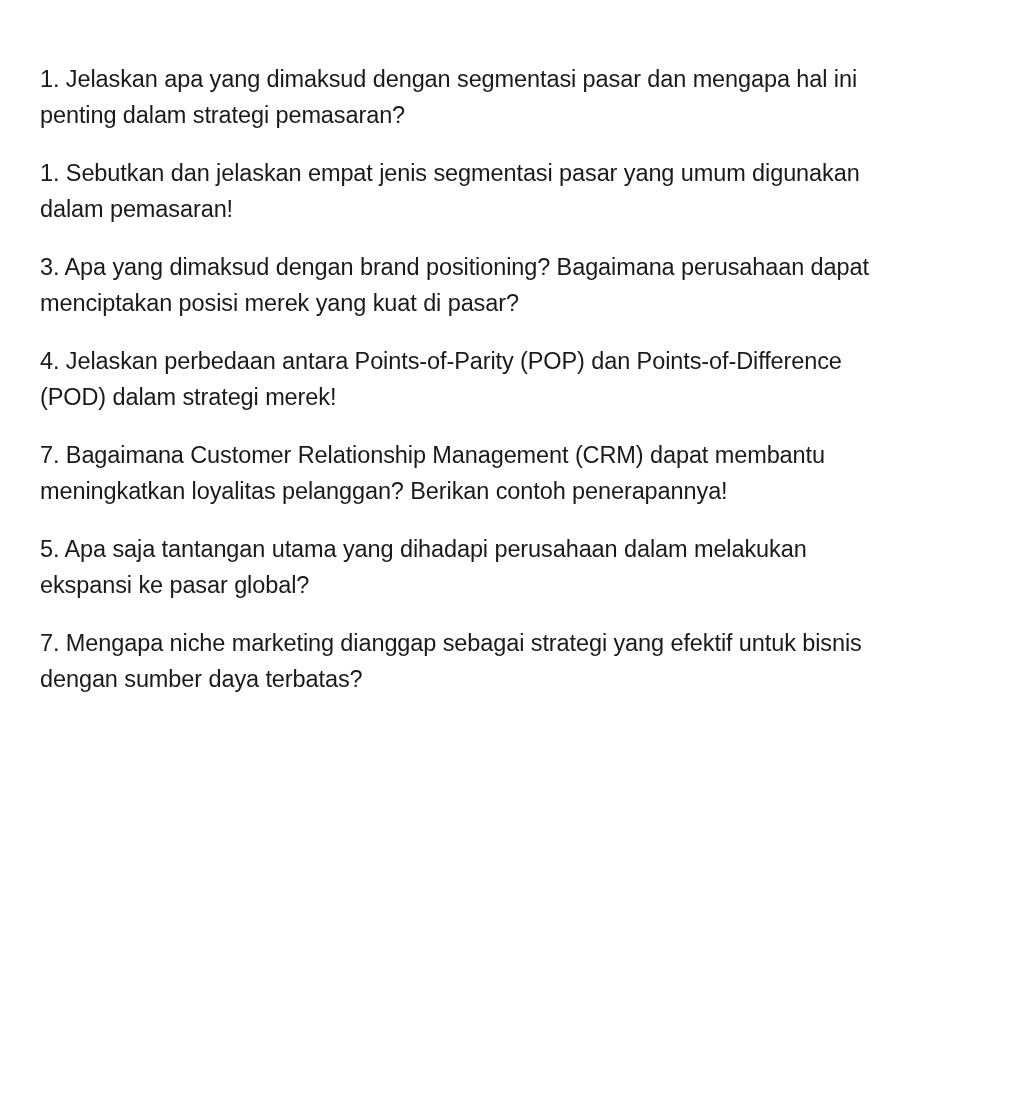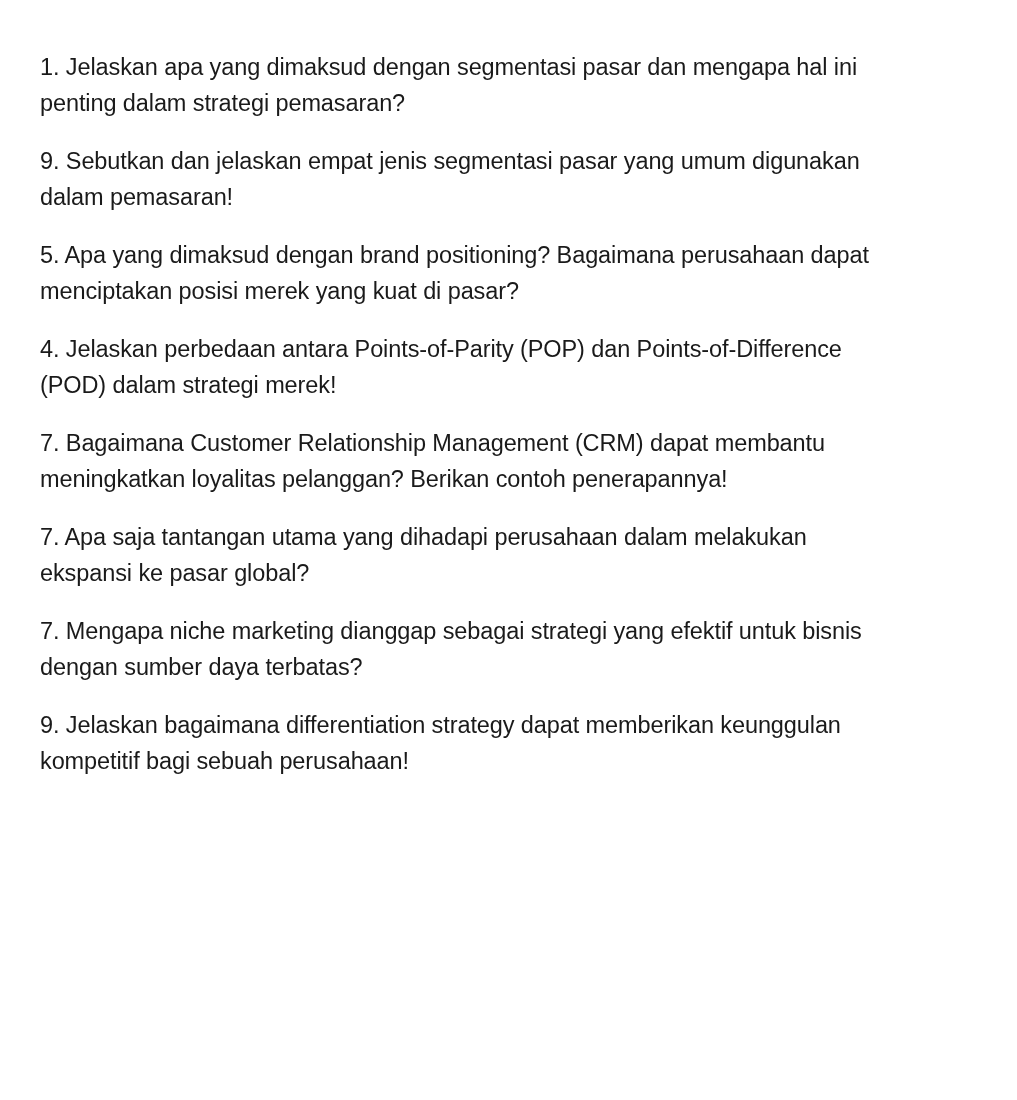--- a/index.html
+++ b/index.html
@@ -4,35 +4,33 @@
 <style>
   html, body { margin: 0; padding: 0; background: #ffffff; }
   body { width: 1017px; height: 1100px; overflow: hidden; }
   .page {
     padding: 49px 10px 0 40px;
     font-family: "Liberation Sans", sans-serif;
     font-size: 23.5px;
     line-height: 36px;
     color: #1a1a1a;
   }
-  .q { margin: 0 0 22px 0; white-space: pre-line; letter-spacing: -0.1px; }
+  .q { margin: 12px 0 22px 0; white-space: pre-line; letter-spacing: -0.1px; }
 </style>
 </head>
 <body>
 
 <div class="page">
   <p class="q">1. Jelaskan apa yang dimaksud dengan segmentasi pasar dan mengapa hal ini
 penting dalam strategi pemasaran?</p>
-  <p class="q">9. Sebutkan dan jelaskan empat jenis segmentasi pasar yang umum digunakan
+  <p class="q">1. Sebutkan dan jelaskan empat jenis segmentasi pasar yang umum digunakan
 dalam pemasaran!</p>
-  <p class="q">5. Apa yang dimaksud dengan brand positioning? Bagaimana perusahaan dapat
+  <p class="q">3. Apa yang dimaksud dengan brand positioning? Bagaimana perusahaan dapat
 menciptakan posisi merek yang kuat di pasar?</p>
   <p class="q">4. Jelaskan perbedaan antara Points-of-Parity (POP) dan Points-of-Difference
 (POD) dalam strategi merek!</p>
   <p class="q">7. Bagaimana Customer Relationship Management (CRM) dapat membantu
 meningkatkan loyalitas pelanggan? Berikan contoh penerapannya!</p>
-  <p class="q">7. Apa saja tantangan utama yang dihadapi perusahaan dalam melakukan
+  <p class="q">5. Apa saja tantangan utama yang dihadapi perusahaan dalam melakukan
 ekspansi ke pasar global?</p>
   <p class="q">7. Mengapa niche marketing dianggap sebagai strategi yang efektif untuk bisnis
 dengan sumber daya terbatas?</p>
-  <p class="q">9. Jelaskan bagaimana differentiation strategy dapat memberikan keunggulan
-kompetitif bagi sebuah perusahaan!</p>
 </div>
 
 </body></html>

